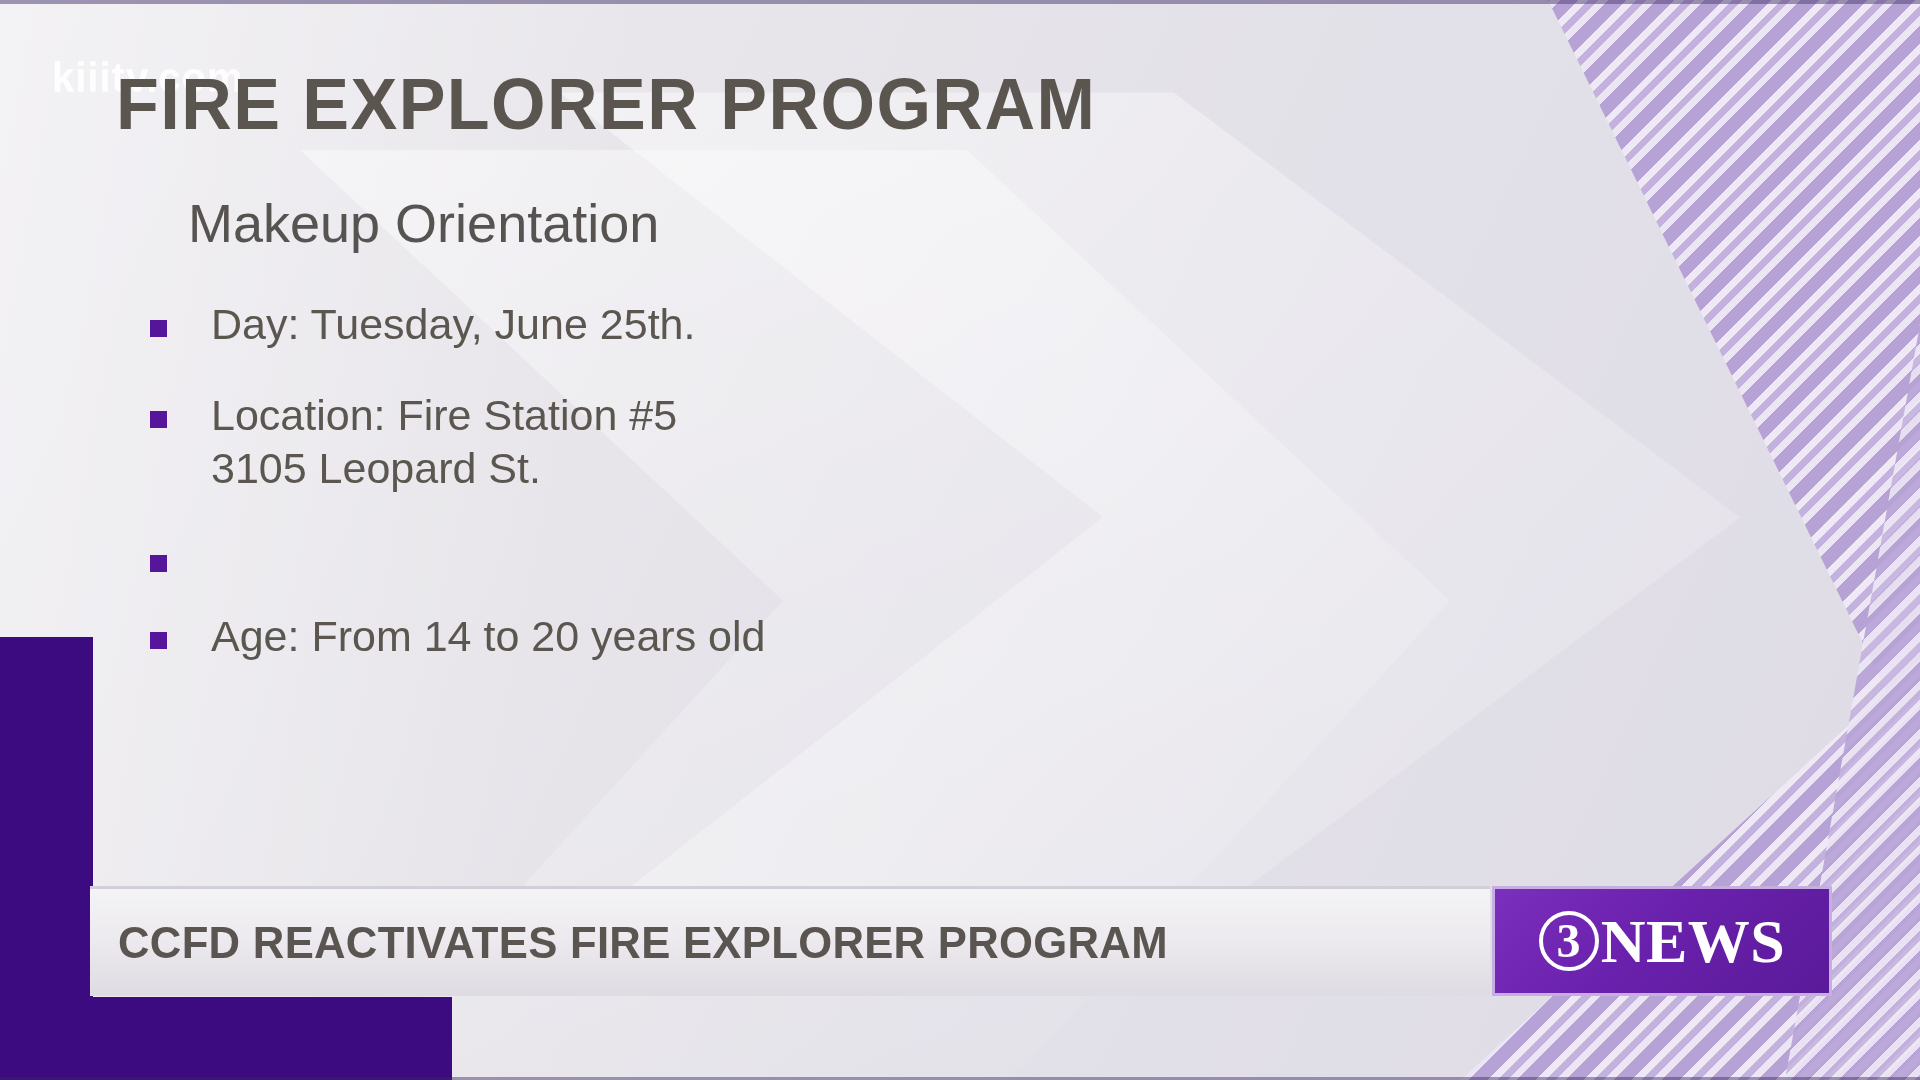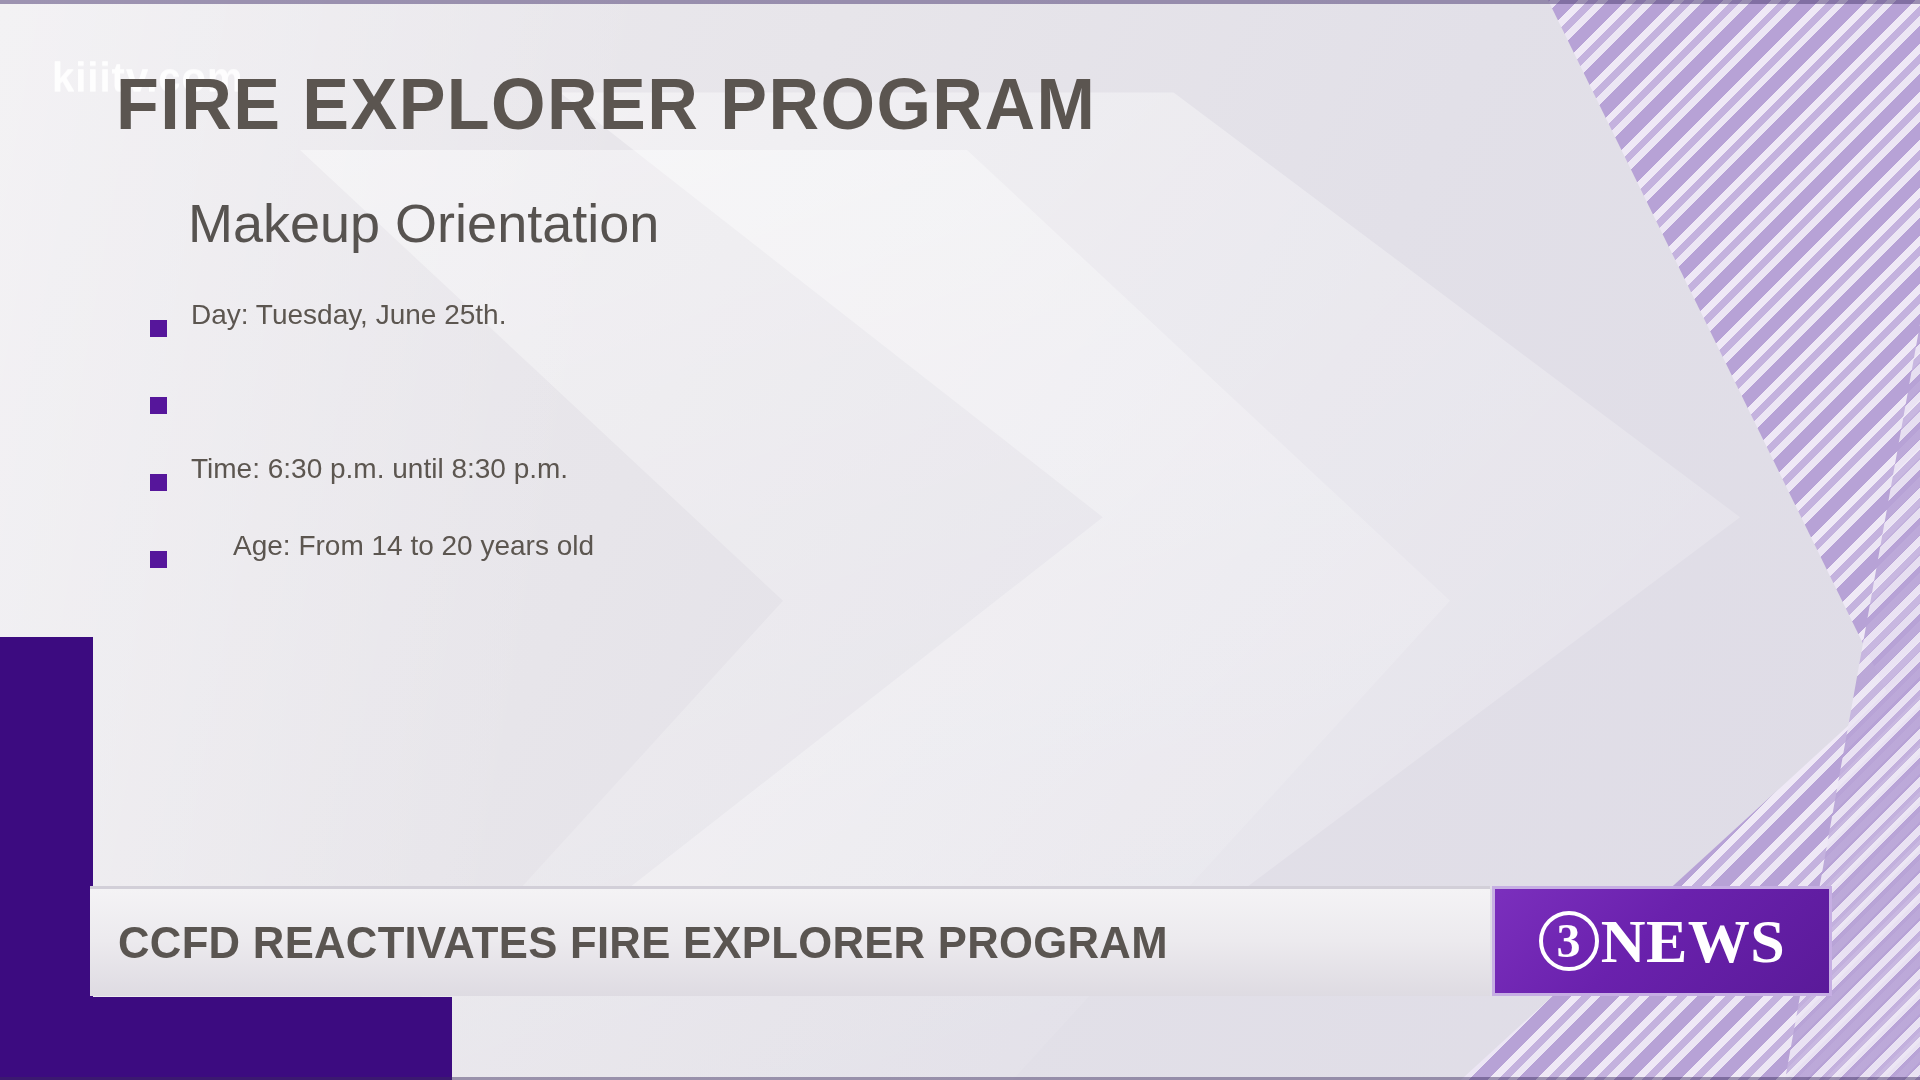--- a/index.html
+++ b/index.html
@@ -103,28 +103,28 @@
   }
   .slide-subtitle{
     position:absolute; left:188px; top:192px;
     font-size:54px; font-weight:400;
     color:#575350;
     white-space:nowrap;
   }
 
   .bullets{ position:absolute; left:150px; top:298px; width:1100px; }
   .bullet-row{ display:flex; align-items:flex-start; margin-bottom:38px; }
-  .bullet-row:last-child{ margin-bottom:0;gap:42px; }
+  .bullet-row:last-child{ margin-bottom:0; }
   .bullet-mark{
     width:17px; height:17px; background:#56169b;
     flex:0 0 17px; margin-top:22px; margin-right:24px;
   }
   .bullet-text{
-    font-size:28px; font-weight:400; line-height:1.23;
-    color:#5c5650; white-space:pre-line;
+    font-size:43px; font-weight:400; line-height:1.23;
+    color:#5c5650; white-space:pre-line;margin-left:20px;
   }
 
   
   .lower-third{
     position:absolute; left:90px; bottom:84px;
     width:1742px; height:110px;
   }
   .lt-headline{
     position:absolute; left:0; top:0;
     width:1400px; height:110px;
@@ -188,25 +188,26 @@
 
     <div class="bullets">
 
       <div class="bullet-row">
         <span class="bullet-mark"></span>
         <span class="bullet-text">Day: Tuesday, June 25th.</span>
       </div>
 
       <div class="bullet-row">
         <span class="bullet-mark"></span>
-      </div>
-
-      <div class="bullet-row">
-        <span class="bullet-mark"></span>
-        <span class="bullet-text">Time: 6:30 p.m. until 8:30 p.m.</span>
+        <span class="bullet-text">Location: Fire Station #5
+3105 Leopard St.</span>
+      </div>
+
+      <div class="bullet-row">
+        <span class="bullet-mark"></span>
       </div>
 
       <div class="bullet-row">
         <span class="bullet-mark"></span>
         <span class="bullet-text">Age: From 14 to 20 years old</span>
       </div>
 
     </div>
   </div>
 

